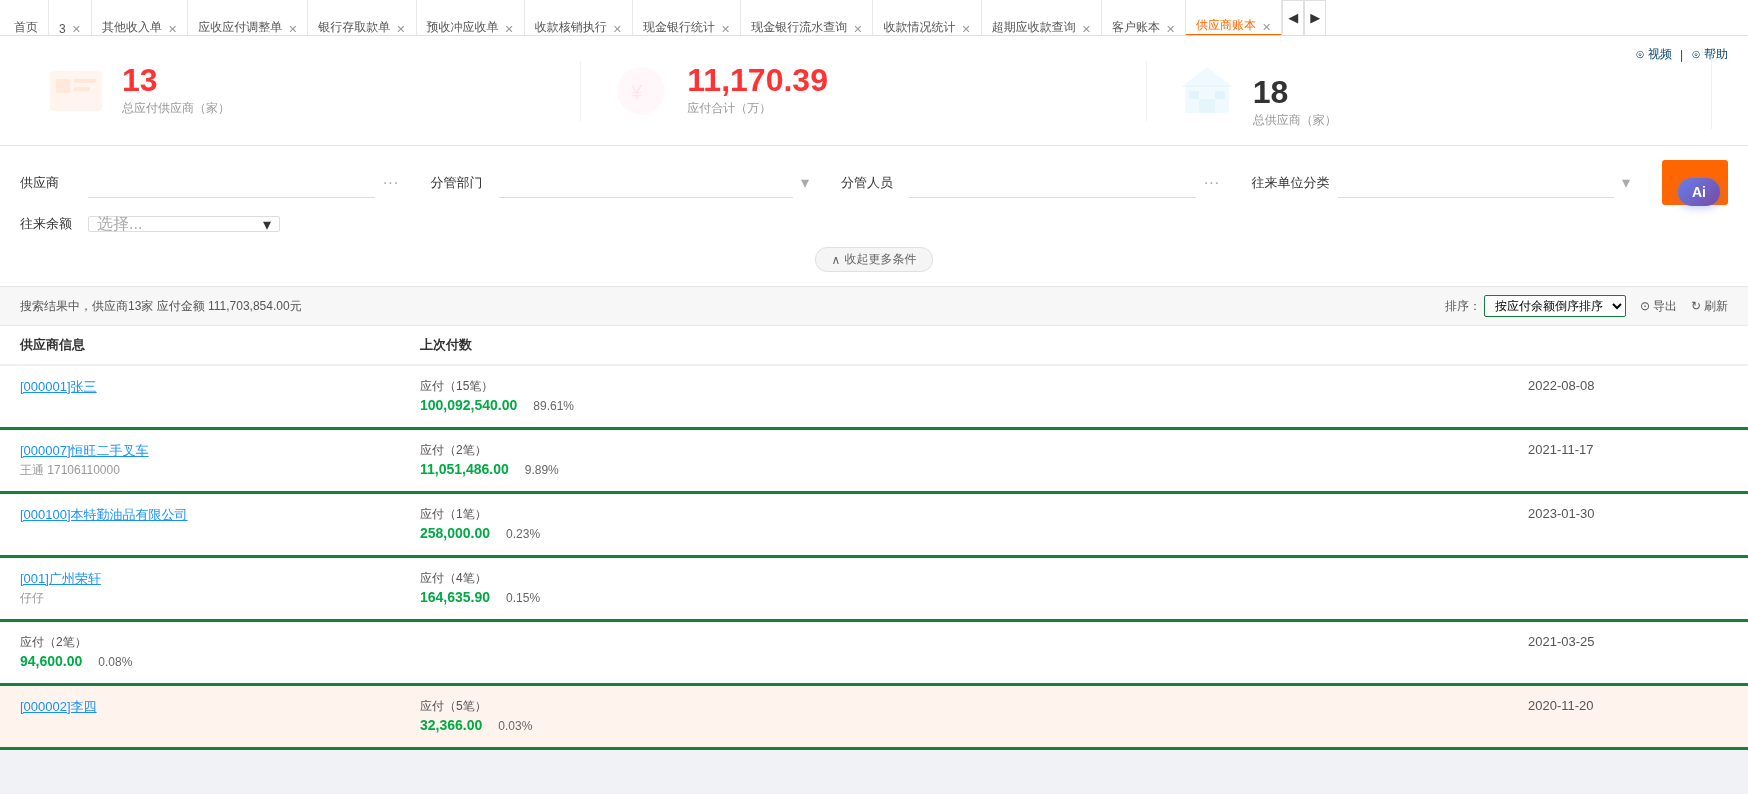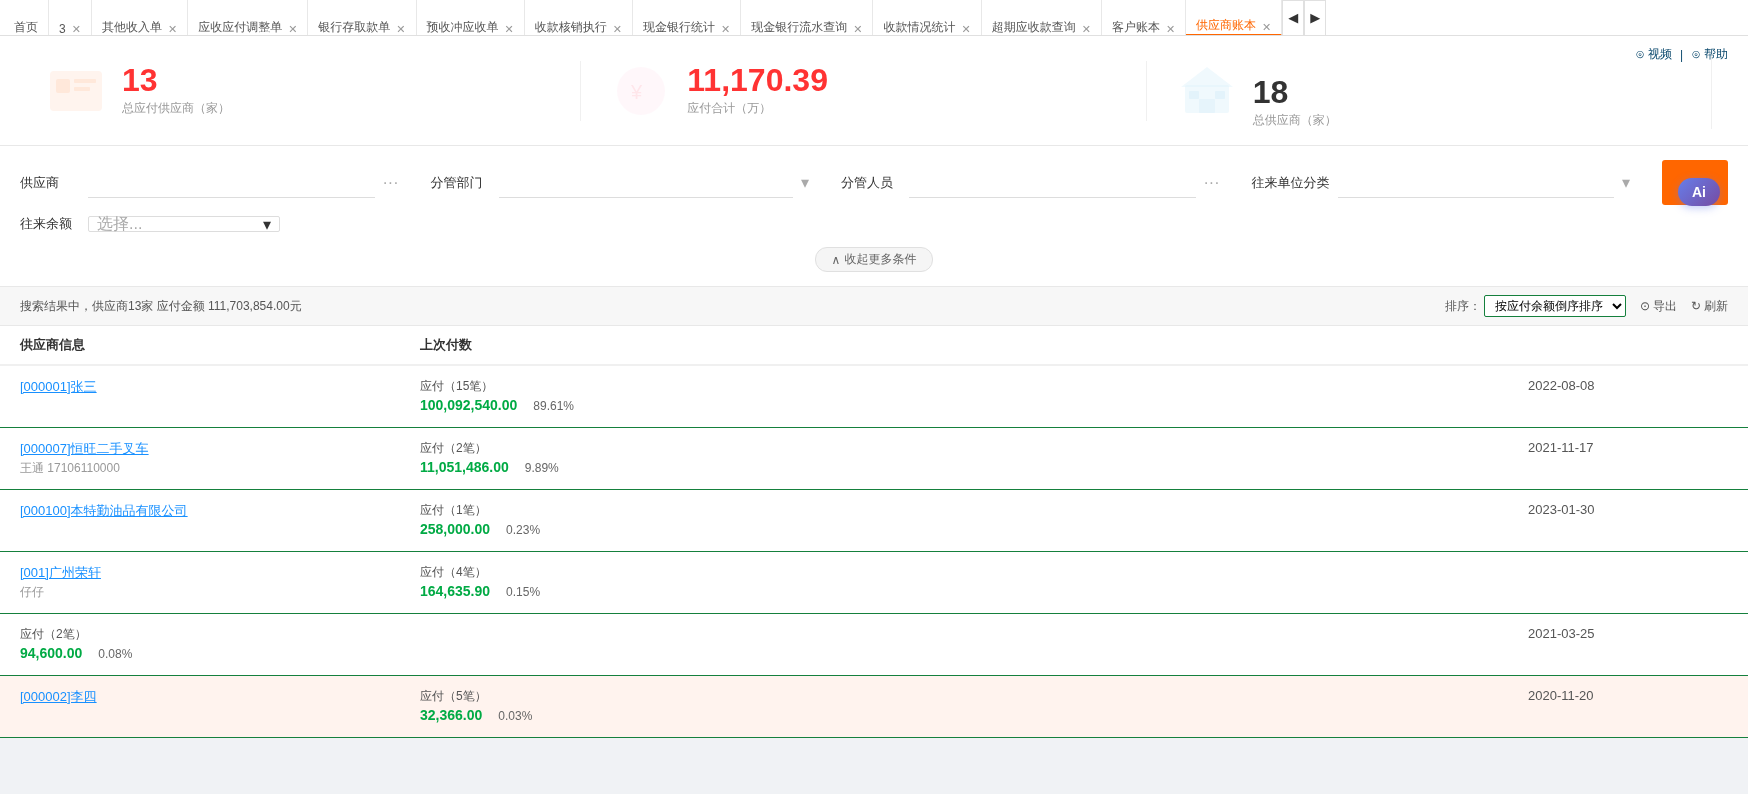--- a/index.html
+++ b/index.html
@@ -187,21 +187,21 @@
       font-size: 13px;
     }
     .col-supplier { flex: 0 0 400px; }
     .col-transaction { flex: 1; }
     .col-lastpay { flex: 0 0 200px; }
 
     
     .table-row {
       display: flex;
       padding: 12px 20px;
-      border-bottom: 1px solid #15803d;
+      border-bottom: 3px solid #15803d;
       align-items: flex-start;
     }
     .table-row.highlighted { background: #fff3ee; }
     .supplier-link {
       color: #1890ff;
       text-decoration: underline;
       cursor: pointer;
       font-size: 13px;
     }
     .supplier-sub { font-size: 12px; color: #999; margin-top: 2px; }

